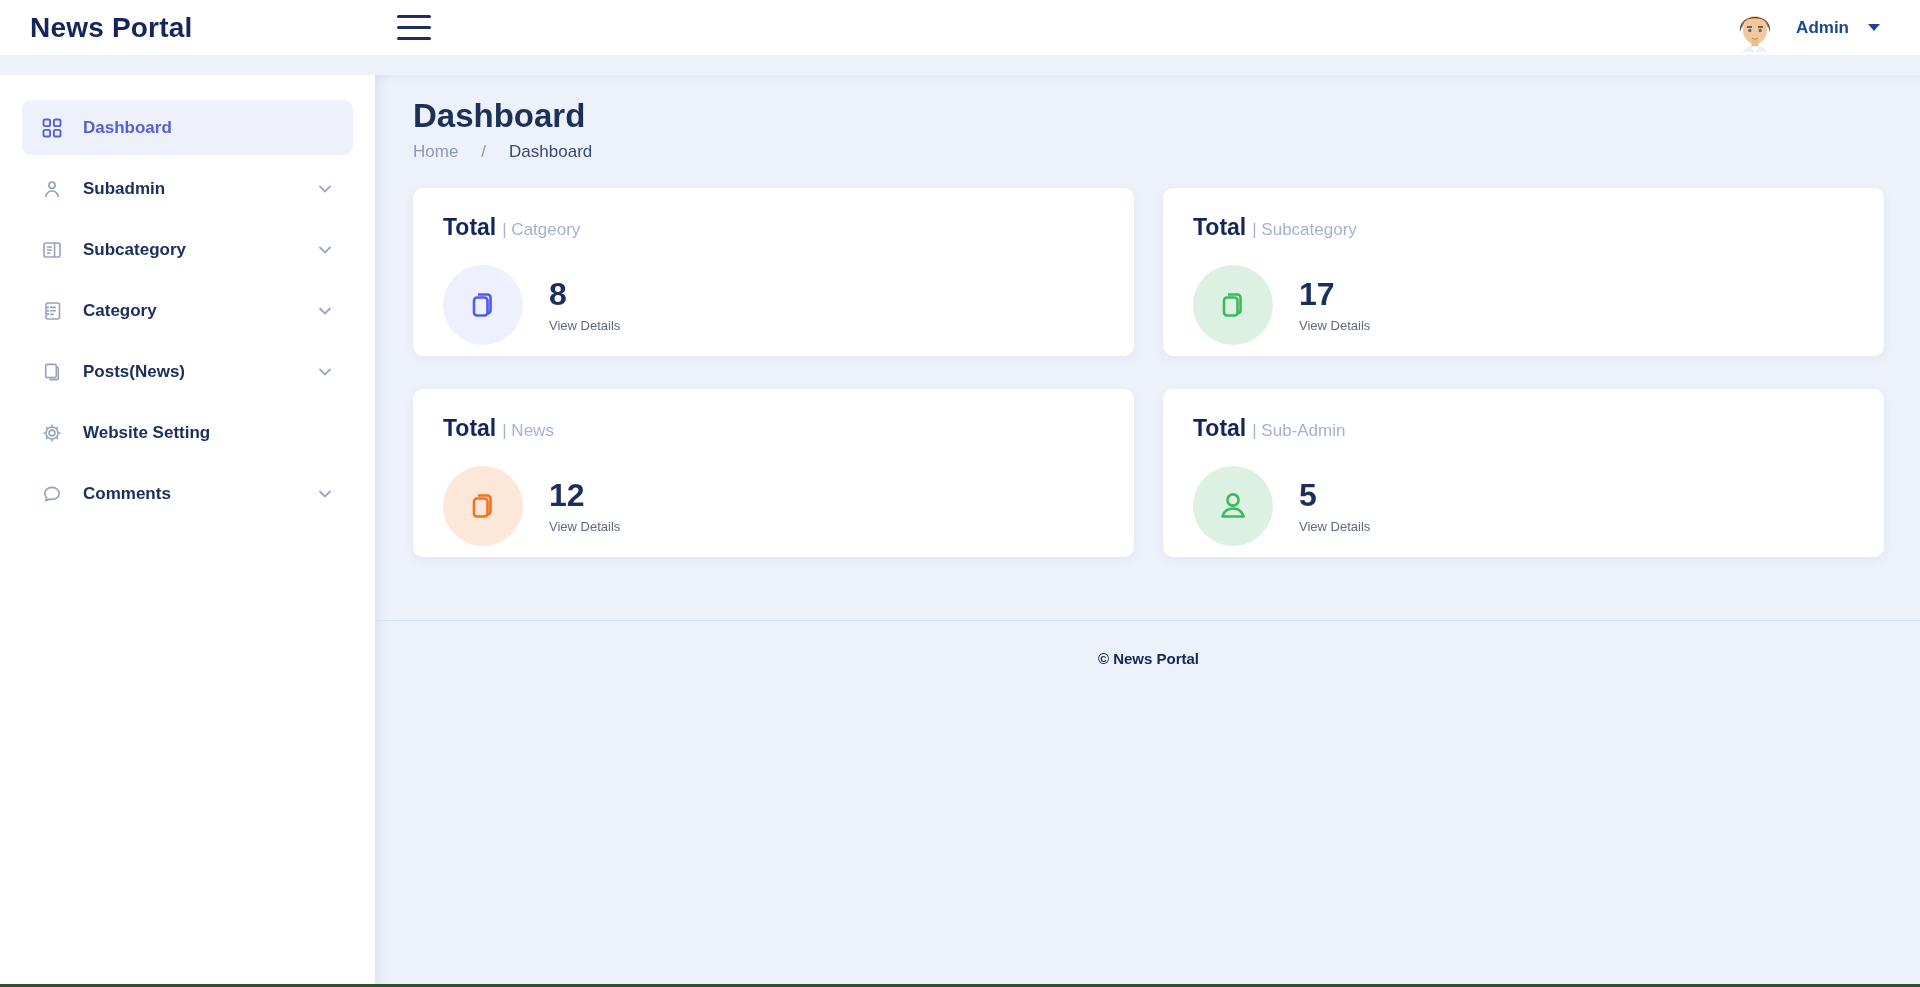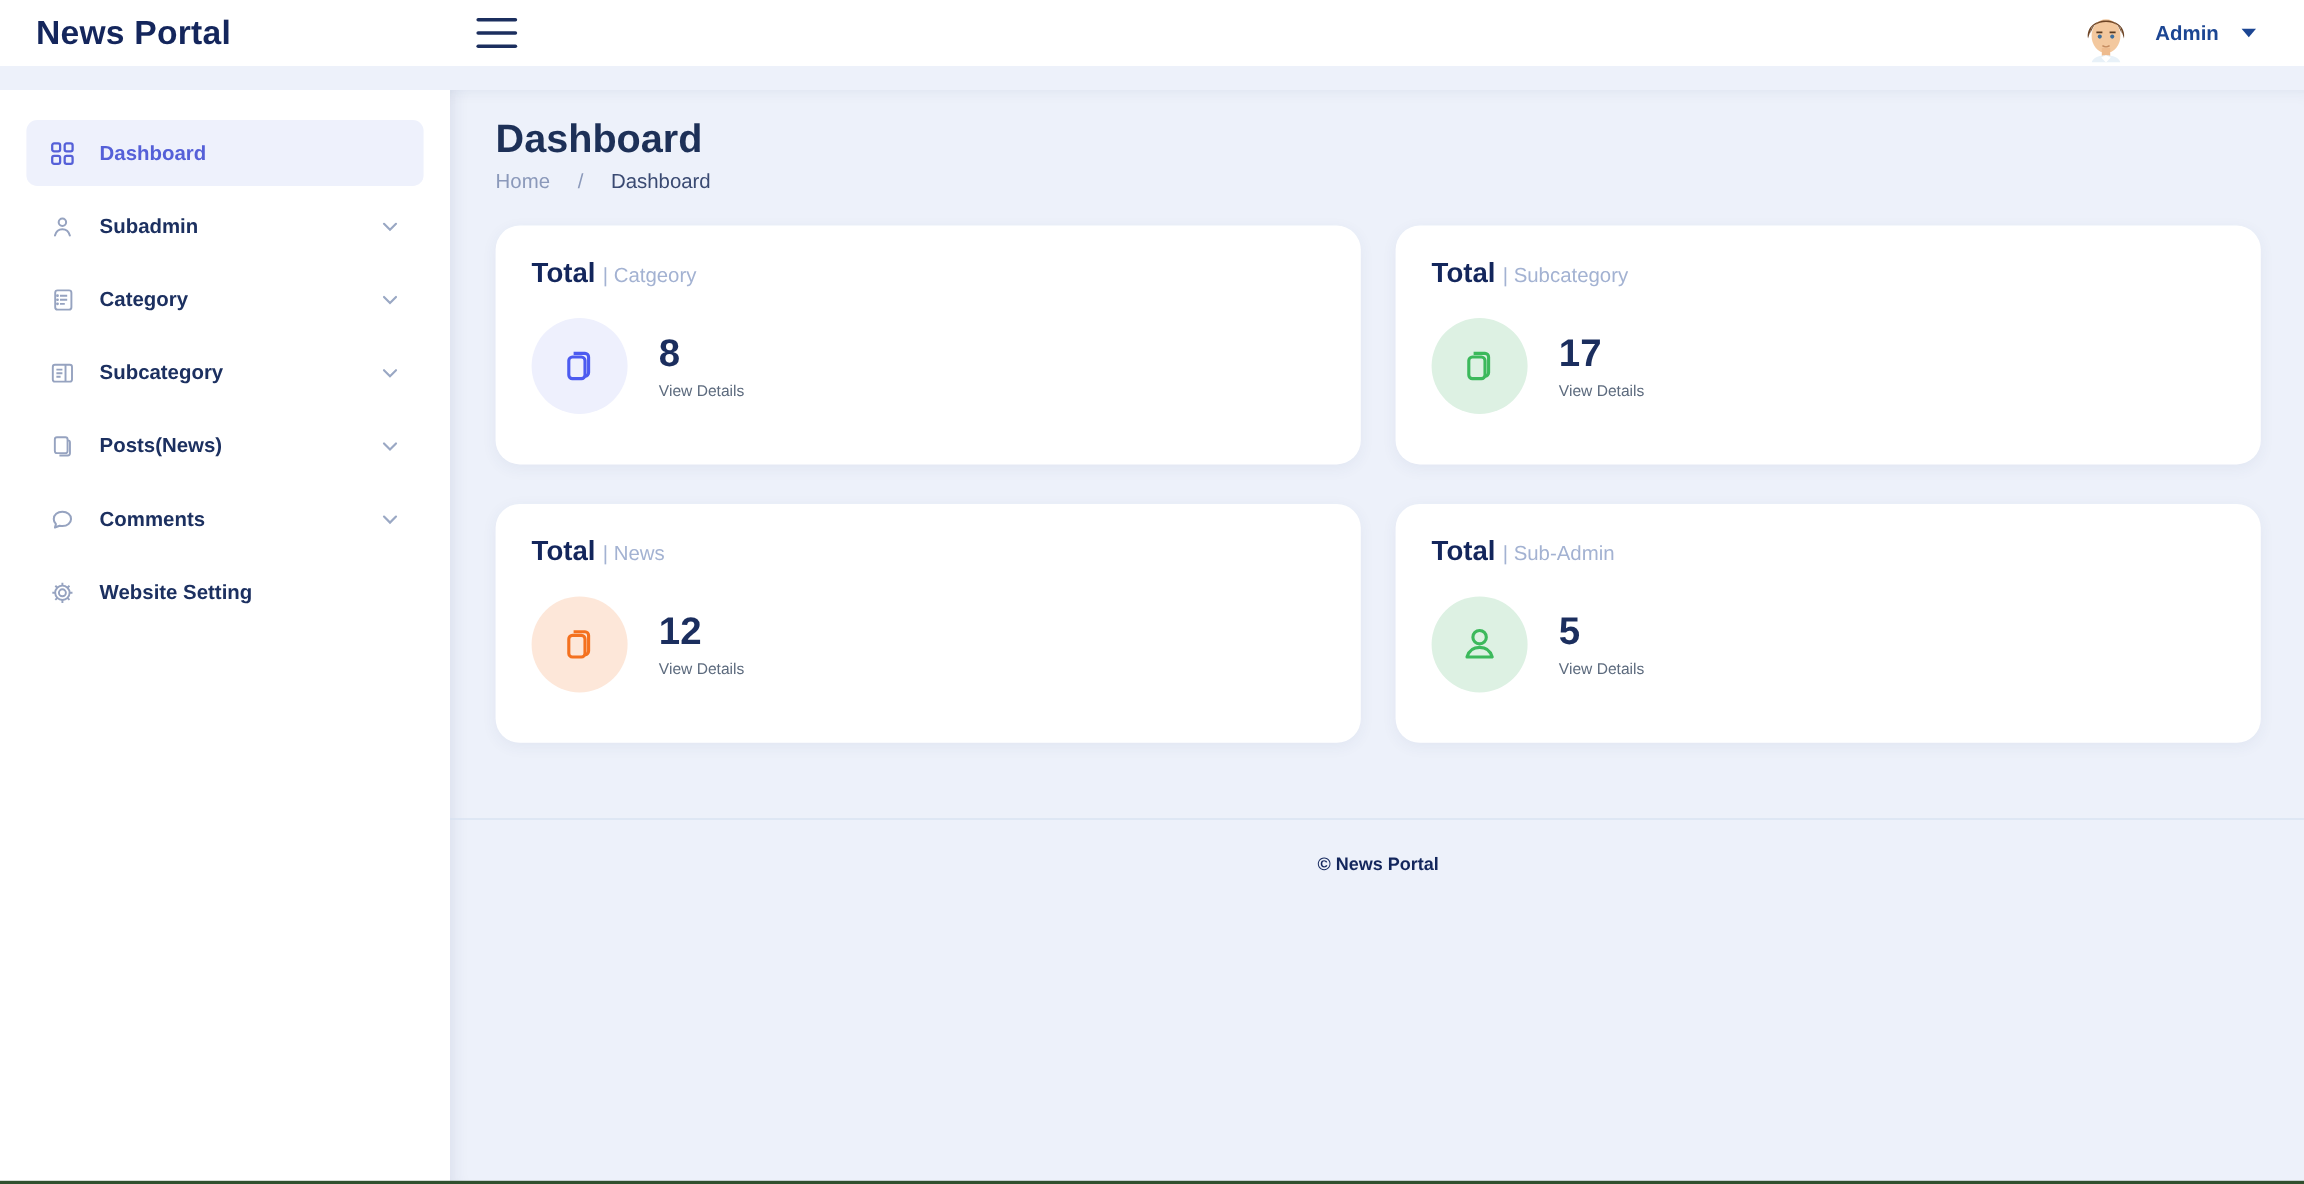--- a/index.html
+++ b/index.html
@@ -60,21 +60,21 @@
     box-shadow: inset 12px 0 16px -12px rgba(30,50,100,.12),
                 inset 0 12px 14px -12px rgba(30,50,100,.07);
   }
   .page-title { font-size:33px; font-weight:600; color:#1d3057; }
   .breadcrumb { margin-top:7px; font-size:17px; display:flex; gap:23px; align-items:center; }
   .crumb-home, .crumb-sep { color:#8b99ba; }
   .crumb-cur { color:#3a4a72; }
 
   .cards { margin-top:26px; display:grid; grid-template-columns:1fr 1fr; gap:33px 29px; }
   .card {
-    background:#ffffff; border-radius:20px; height:199px;
+    background:#ffffff; border-radius:10px; height:168px;
     padding:26px 30px;
     box-shadow:0 3px 12px rgba(50,70,120,.06);
   }
   .card-head { font-size:23px; font-weight:700; color:#13265c; }
   .card-head .sub { font-size:17px; font-weight:400; color:#a3b2d2; margin-left:6px; }
   .card-body { display:flex; align-items:center; margin-top:24px; gap:26px; }
   .icon-circle {
     width:80px; height:80px; border-radius:50%;
     display:flex; align-items:center; justify-content:center; flex:0 0 auto;
   }
@@ -148,94 +148,94 @@
       <svg width="16" height="16" viewBox="0 0 16 16">
           <path fill="none" stroke="currentColor" stroke-width="1.8" stroke-linecap="round" d="M3 5.5l5 5 5-5"></path>
         </svg>
     </span>
   </div>
 
   <div class="nav-item">
     <span class="nico">
       <svg width="20" height="20" viewBox="0 0 20 20">
           <g fill="none" stroke="currentColor" stroke-width="1.6">
+            <rect x="2" y="3" width="16" height="14" rx="1.8"></rect>
+            <path d="M12.6 3v14"></path>
+            <path d="M5 7h5 M5 10h5 M5 13h3.5"></path>
+          </g>
+        </svg>
+    </span>
+    <span>Subcategory</span>
+    <span class="chev">
+      <svg width="16" height="16" viewBox="0 0 16 16">
+          <path fill="none" stroke="currentColor" stroke-width="1.8" stroke-linecap="round" d="M3 5.5l5 5 5-5"></path>
+        </svg>
+    </span>
+  </div>
+
+  <div class="nav-item">
+    <span class="nico">
+      <svg width="20" height="20" viewBox="0 0 20 20">
+          <g fill="none" stroke="currentColor" stroke-width="1.6">
             <rect x="4" y="2" width="13.5" height="16" rx="2"></rect>
             <path d="M8 6.4h6 M8 9.8h6 M8 13.2h4"></path>
             <path d="M5.8 6.4h.2 M5.8 9.8h.2 M5.8 13.2h.2" stroke-width="2.2" stroke-linecap="round"></path>
           </g>
         </svg>
     </span>
     <span>Category</span>
     <span class="chev">
       <svg width="16" height="16" viewBox="0 0 16 16">
           <path fill="none" stroke="currentColor" stroke-width="1.8" stroke-linecap="round" d="M3 5.5l5 5 5-5"></path>
         </svg>
     </span>
   </div>
 
   <div class="nav-item">
     <span class="nico">
       <svg width="20" height="20" viewBox="0 0 20 20">
-          <g fill="none" stroke="currentColor" stroke-width="1.6">
-            <rect x="2" y="3" width="16" height="14" rx="1.8"></rect>
-            <path d="M12.6 3v14"></path>
-            <path d="M5 7h5 M5 10h5 M5 13h3.5"></path>
-          </g>
-        </svg>
-    </span>
-    <span>Subcategory</span>
-    <span class="chev">
-      <svg width="16" height="16" viewBox="0 0 16 16">
-          <path fill="none" stroke="currentColor" stroke-width="1.8" stroke-linecap="round" d="M3 5.5l5 5 5-5"></path>
-        </svg>
-    </span>
-  </div>
-
-  <div class="nav-item">
-    <span class="nico">
-      <svg width="20" height="20" viewBox="0 0 20 20">
           <g fill="none" stroke="currentColor" stroke-width="1.6" stroke-linejoin="round">
             <path d="M7.5 5 h7 a1.8 1.8 0 0 1 1.8 1.8 v9 a1.8 1.8 0 0 1 -1.8 1.8 h-7"></path>
             <rect x="3.7" y="2.4" width="10.6" height="13.2" rx="1.8" fill="#ffffff"></rect>
           </g>
         </svg>
     </span>
     <span>Posts(News)</span>
-    <span class="chev">
-      <svg width="16" height="16" viewBox="0 0 16 16">
-          <path fill="none" stroke="currentColor" stroke-width="1.8" stroke-linecap="round" d="M3 5.5l5 5 5-5"></path>
-        </svg>
-    </span>
-  </div>
-
-  <div class="nav-item">
-    <span class="nico">
-      <svg width="20" height="20" viewBox="0 0 20 20">
-          <path fill="none" stroke="currentColor" stroke-width="1.7" stroke-linejoin="round" d="M10 3.4c4.1 0 7.2 2.7 7.2 6s-3.1 6-7.2 6c-.8 0-1.6-.1-2.3-.3L3.8 16.6l.8-3C3.3 12.5 2.8 11 2.8 9.4c0-3.3 3.1-6 7.2-6z"></path>
-        </svg>
-    </span>
-    <span>Comments</span>
     <span class="chev">
       <svg width="16" height="16" viewBox="0 0 16 16">
           <path fill="none" stroke="currentColor" stroke-width="1.8" stroke-linecap="round" d="M3 5.5l5 5 5-5"></path>
         </svg>
     </span>
   </div>
 
   <div class="nav-item">
     <span class="nico">
       <svg width="20" height="20" viewBox="0 0 20 20">
           <g fill="none" stroke="currentColor" stroke-width="1.6">
             <circle cx="10" cy="10" r="2.9"></circle>
             <circle cx="10" cy="10" r="6"></circle>
             <path d="M10 1.6v2.4 M10 16v2.4 M1.6 10h2.4 M16 10h2.4 M4.1 4.1l1.7 1.7 M14.2 14.2l1.7 1.7 M15.9 4.1l-1.7 1.7 M5.8 14.2l-1.7 1.7"></path>
           </g>
         </svg>
     </span>
     <span>Website Setting</span>
+  </div>
+
+  <div class="nav-item">
+    <span class="nico">
+      <svg width="20" height="20" viewBox="0 0 20 20">
+          <path fill="none" stroke="currentColor" stroke-width="1.7" stroke-linejoin="round" d="M10 3.4c4.1 0 7.2 2.7 7.2 6s-3.1 6-7.2 6c-.8 0-1.6-.1-2.3-.3L3.8 16.6l.8-3C3.3 12.5 2.8 11 2.8 9.4c0-3.3 3.1-6 7.2-6z"></path>
+        </svg>
+    </span>
+    <span>Comments</span>
+    <span class="chev">
+      <svg width="16" height="16" viewBox="0 0 16 16">
+          <path fill="none" stroke="currentColor" stroke-width="1.8" stroke-linecap="round" d="M3 5.5l5 5 5-5"></path>
+        </svg>
+    </span>
   </div>
 
 </div>
 
 <div class="main">
 
   <div class="page-title">Dashboard</div>
 
   <div class="breadcrumb">
     <span class="crumb-home">Home</span>

